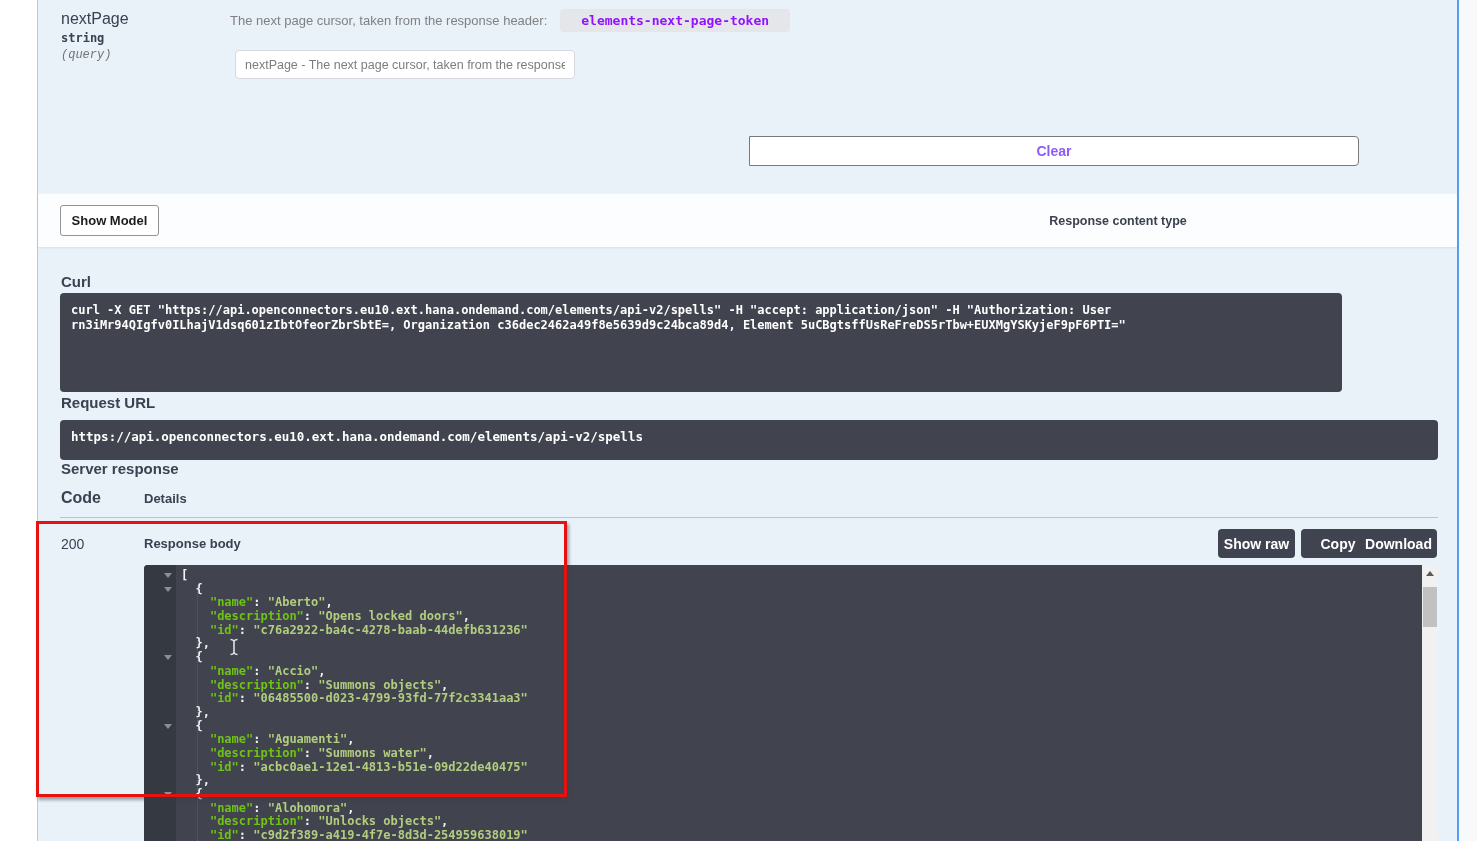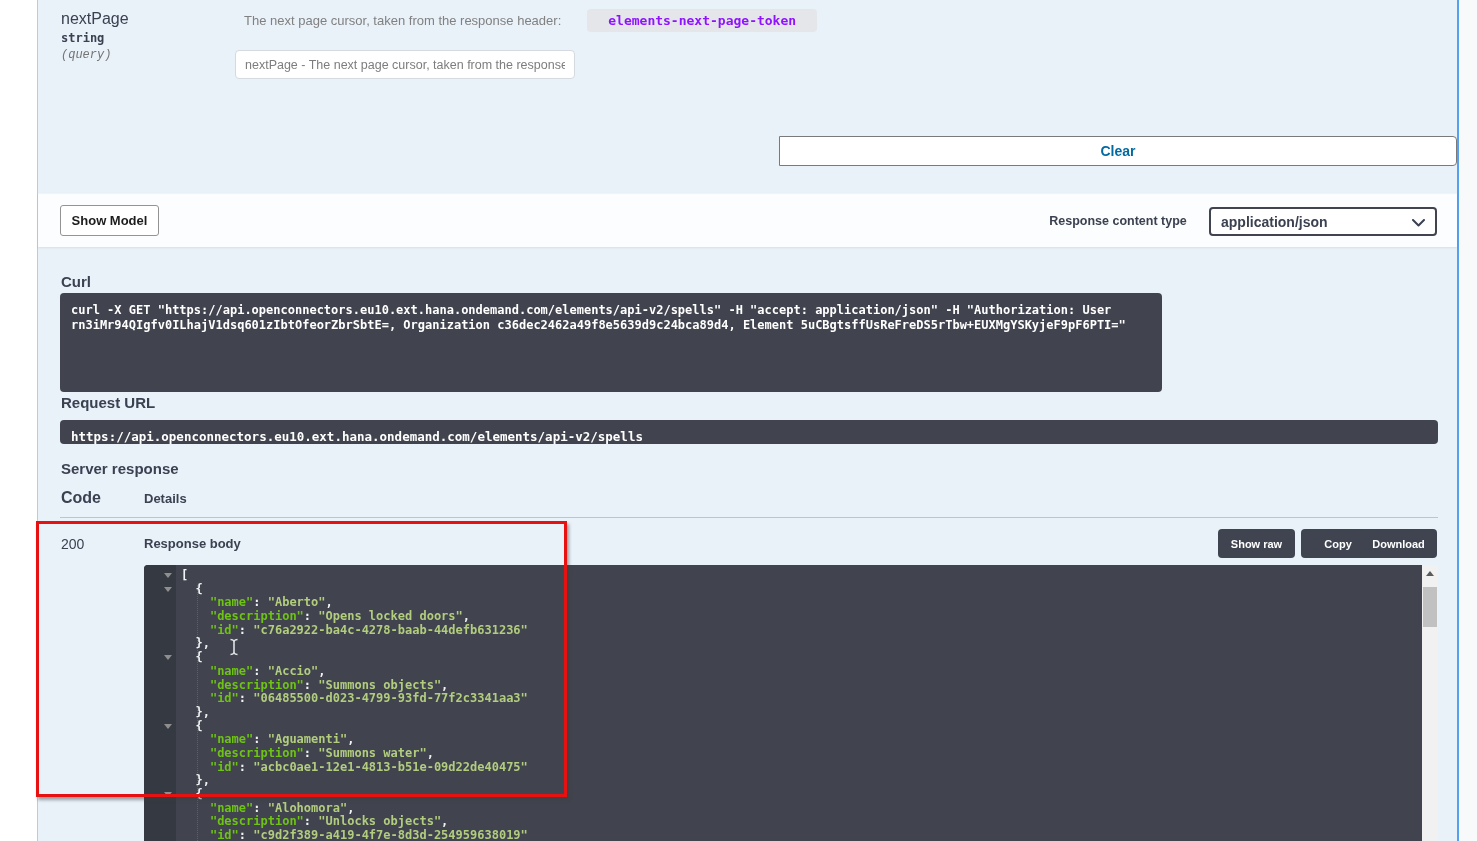--- a/index.html
+++ b/index.html
@@ -15,21 +15,21 @@
     background: var(--block-bg, #e9f1f9);
     border-left: 1px solid #aecdf0;
     border-right: 2px solid #55a0ef;
   }
   .abs { position: absolute; }
 
   
   .param-name { left: 23px; top: 10px; font-size: 16px; color: #3b4151; }
   .param-type { left: 23px; top: 31px; font-family: "DejaVu Sans Mono", monospace; font-size: 12px; font-weight: bold; }
   .param-in   { left: 23px; top: 48px; font-family: Liberation Mono, monospace; font-size: 12px; font-style: italic; color: #747474; }
-  .param-desc-row { left: 206px; top: 9px; display: flex; align-items: center; gap: 26px; }
+  .param-desc-row { left: 192px; top: 9px; display: flex; align-items: center; gap: 13px; }
   .param-desc { font-size: 13px; color: #818181; }
   .inline-code-badge {
     font-family: "DejaVu Sans Mono", monospace; font-size: 13px; font-weight: 600;
     color: var(--badge-purple, #9012fe); background: #e4e6ea;
     padding: 4px 21px; border-radius: 4px;
   }
   .param-input {
     left: 197px; top: 50px; width: 340px; height: 29px;
     border: 1px solid #d5dae0; border-radius: 4px; background: #fff;
     font-family: "Liberation Sans", sans-serif; font-size: 12.5px; color: #555;
@@ -38,25 +38,24 @@
   .param-input::placeholder { color: #7d7d7d; opacity: 1; }
 
   
   .execute-btn {
     left: 31px; top: 136px; width: 680px; height: 30px;
     background: var(--accent, #4990e2); color: #fff;
     font-size: 14px; font-weight: bold; border: none; border-radius: 4px 0 0 4px;
     cursor: pointer;
   }
   .clear-btn {
-    left: 711px; top: 136px; width: 678px; height: 30px;
-    background: #fff; color: #0369a1;
+    left: 711px; top: 136px; width: 610px; height: 30px;
+    background: #fff; color: #8b5cf6;
     font-size: 14px; font-weight: bold; border: 1.5px solid #7a7a7a; border-radius: 0 4px 4px 0;
     cursor: pointer;
-    margin-left: 30px;
   }
 
   
   .section-header {
     left: 0; top: 193px; width: 100%; height: 54px;
     background: rgba(255,255,255,.85);
     box-shadow: 0 1px 2px rgba(0,0,0,.08), inset 0 1px 1px rgba(0,0,0,.04);
   }
   .show-model-btn {
     position: absolute; left: 22px; top: 12px; width: 99px; height: 31px;
@@ -74,39 +73,39 @@
     padding: 0 10px; font-size: 14px; font-weight: bold; color: #3b4151; cursor: pointer;
   }
 
   
   .sec-label { font-size: 15px; font-weight: 700; color: #3b4151; }
   .dark-block {
     background: var(--code-bg, #41444e); border-radius: 4px;
     font-family: "DejaVu Sans Mono", monospace; font-weight: bold; color: #fff;
   }
   #curl-block {
-    left: 22px; top: 293px; width: 1102px; height: 99px;
+    left: 22px; top: 293px; width: 1282px; height: 99px;
     padding: 10px 11px; font-size: 12px; line-height: 14.5px;
     white-space: pre-wrap; word-break: break-word;
   }
   #request-url-block {
-    left: 22px; top: 420px; width: 1378px; height: 24px;
+    left: 22px; top: 420px; width: 1378px; height: 40px;
     padding: 9px 11px; font-size: 12.5px;
   }
   .code-header  { left: 23px; top: 489px; font-size: 16px; font-weight: bold; }
   .details-header { left: 106px; top: 491px; font-size: 13px; font-weight: 700; }
   .header-rule { left: 22px; top: 517px; width: 1378px; height: 0; border-bottom: 1px solid rgba(59,65,81,.25); }
 
   .status-code { left: 23px; top: 536px; font-size: 14px; }
   .response-body-label { left: 106px; top: 536px; font-size: 13px; font-weight: 700; }
 
   .dark-btn {
     position: absolute; top: 529px; height: 29px;
     background: #3f4450; color: #fff; border: none; border-radius: 4px;
-    font-size: 11px; font-weight: bold; cursor: pointer;
+    font-size: 14px; font-weight: bold; cursor: pointer;
   }
   #btn-show-raw { left: 1180px; width: 77px; }
   #btn-copy     { left: 1263px; width: 74px; }
   #btn-download { left: 1322px; width: 77px; }
 
   
   #response-body {
     left: 106px; top: 565px; width: 1294px; height: 276px;
     background: var(--code-bg, #41444e); border-radius: 4px 0 0 0;
     overflow: hidden;
@@ -160,28 +159,20 @@
     <span class="param-desc">The next page cursor, taken from the response header:</span>
     <span class="inline-code-badge">elements-next-page-token</span>
   </div>
   <input class="abs param-input" type="text" placeholder="nextPage - The next page cursor, taken from the response h" style="">
 
   <button class="abs clear-btn">Clear</button>
 
   <div class="abs section-header">
     <button class="show-model-btn">Show Model</button>
     <div class="rct-label">Response content type</div>
-    <div class="content-type-select">
-      <span>application/json</span>
-      <span>
-        <svg width="13" height="8" viewBox="0 0 13 8">
-            <polyline points="1,1 6.5,6.5 12,1" fill="none" stroke="#3b4151" stroke-width="2" stroke-linecap="round" stroke-linejoin="round"></polyline>
-          </svg>
-      </span>
-    </div>
   </div>
 
   <div class="abs sec-label" style="left:23px; top:273px;">Curl</div>
   <div class="abs dark-block" id="curl-block">curl -X GET "https://api.openconnectors.eu10.ext.hana.ondemand.com/elements/api-v2/spells" -H "accept: application/json" -H "Authorization: User rn3iMr94QIgfv0ILhajV1dsq601zIbtOfeorZbrSbtE=, Organization c36dec2462a49f8e5639d9c24bca89d4, Element 5uCBgtsffUsReFreDS5rTbw+EUXMgYSKyjeF9pF6PTI="</div>
 
   <div class="abs sec-label" style="left:23px; top:394px;">Request URL</div>
   <div class="abs dark-block" id="request-url-block">https://api.openconnectors.eu10.ext.hana.ondemand.com/elements/api-v2/spells</div>
 
   <div class="abs sec-label" style="left:23px; top:460px;">Server response</div>
   <div class="abs code-header">Code</div>

